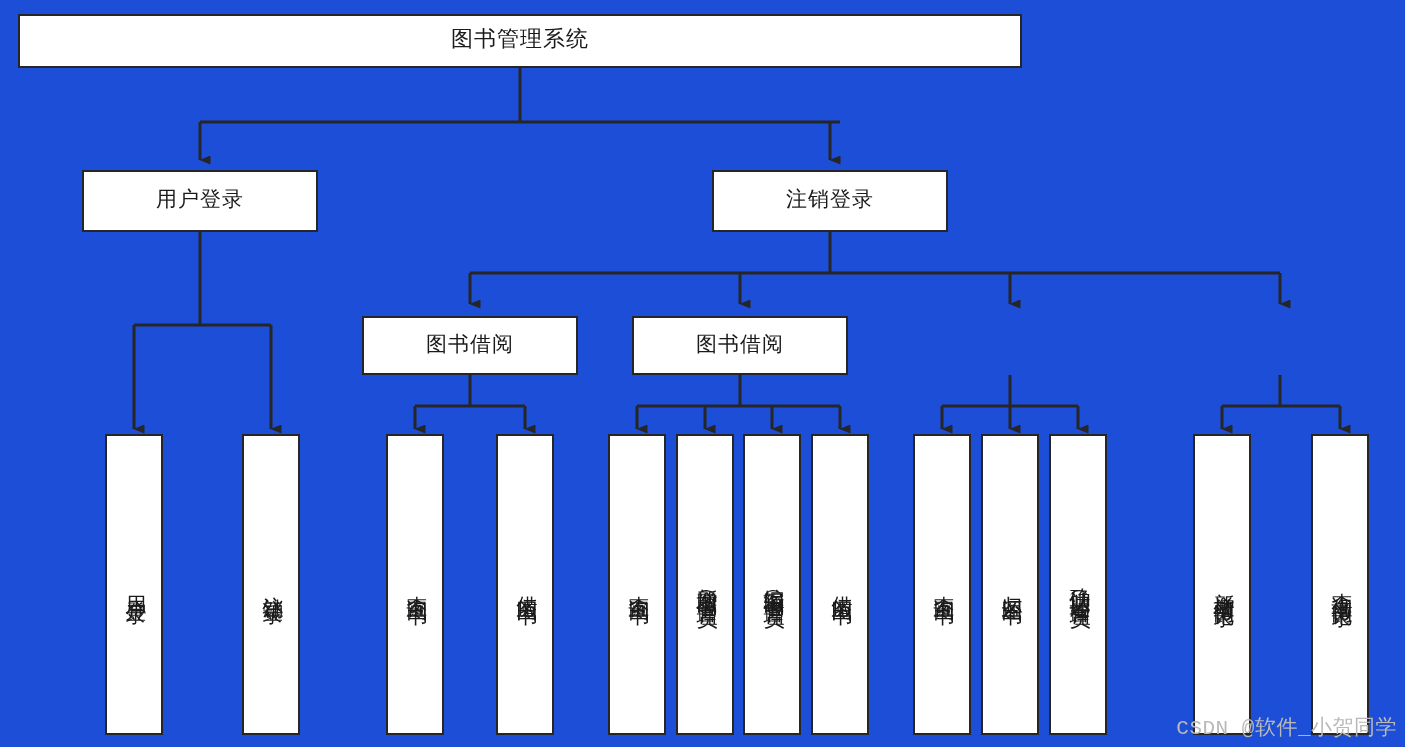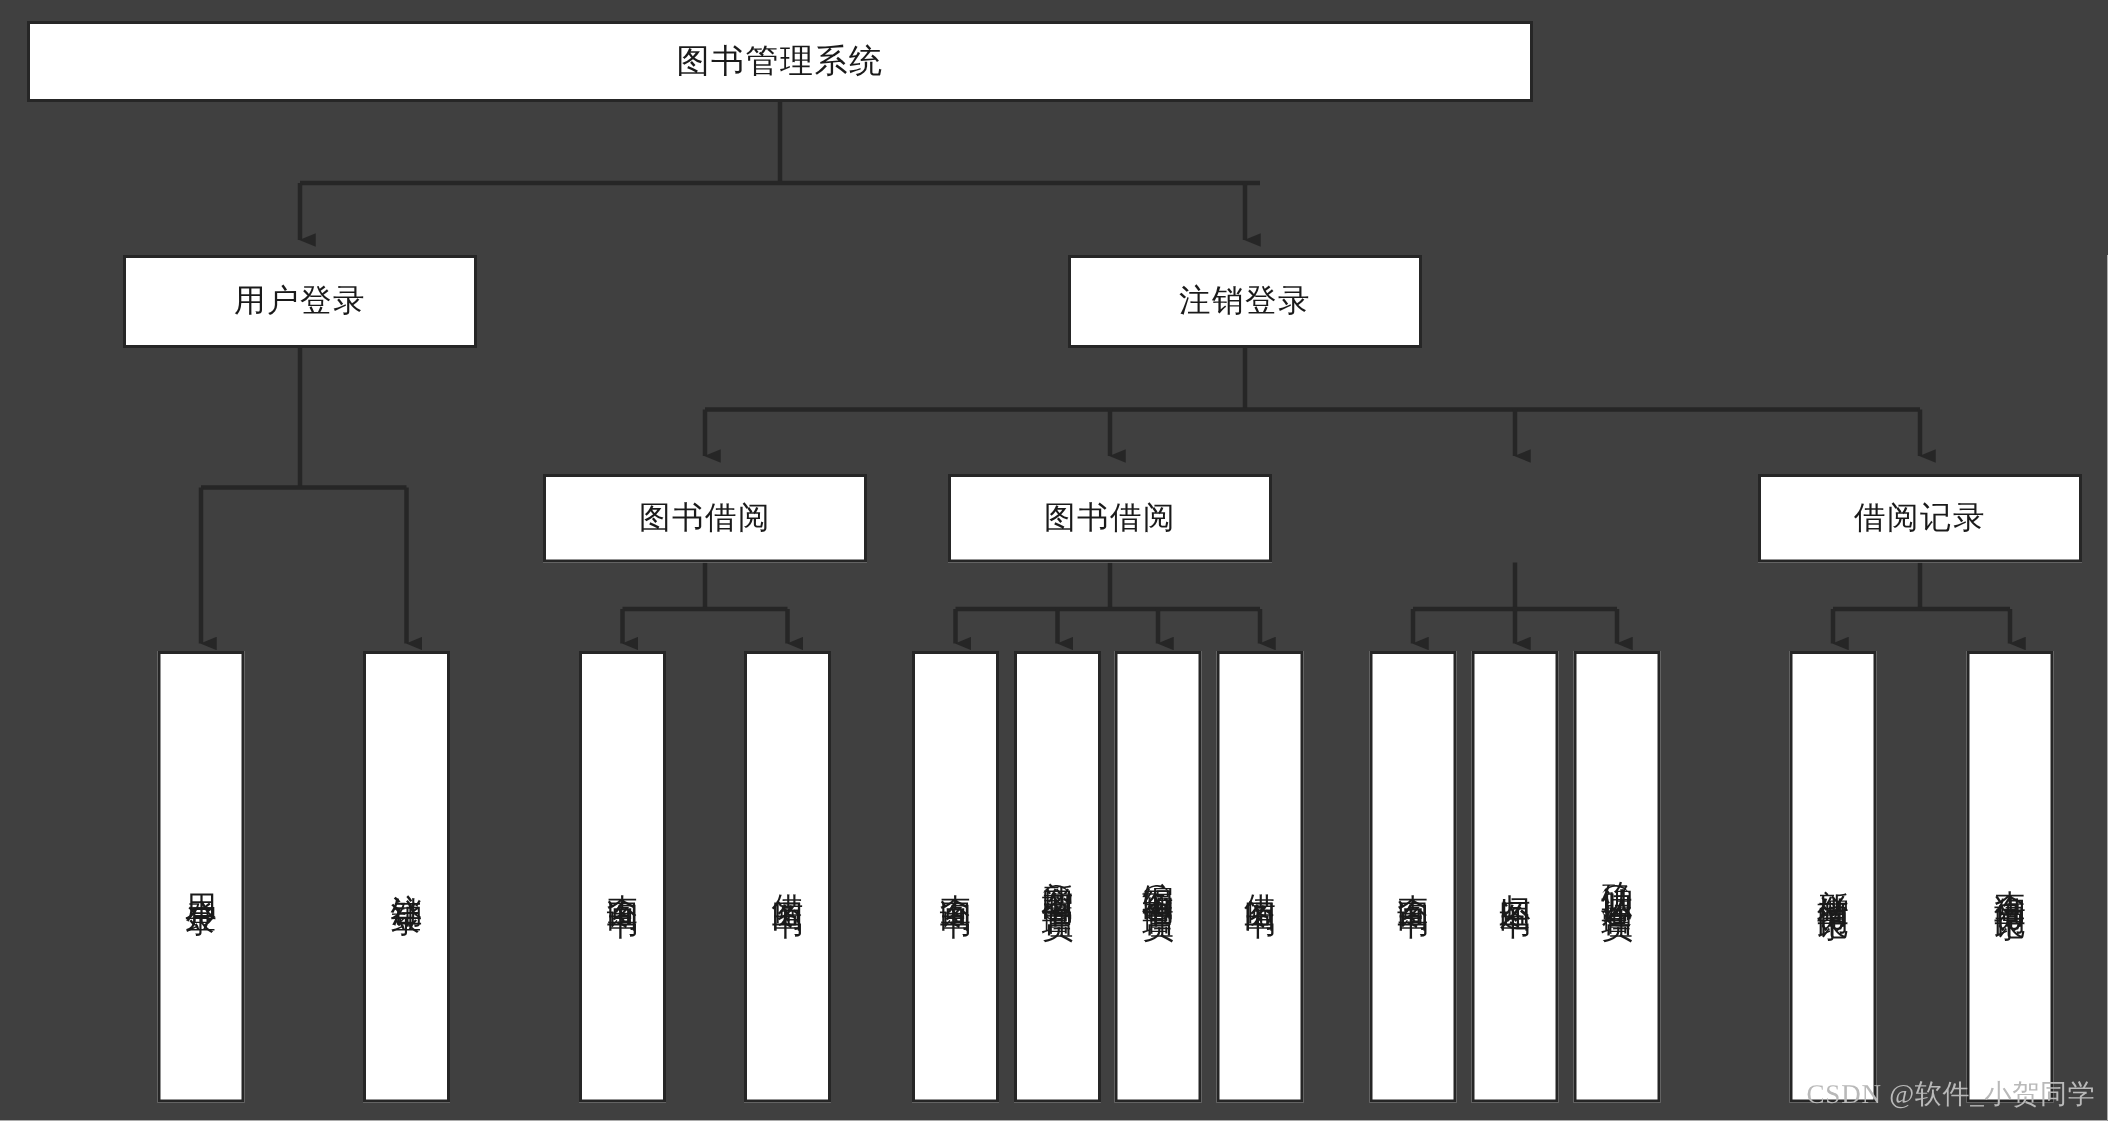--- a/index.html
+++ b/index.html
@@ -5,22 +5,22 @@
 <style>
   html, body {
     margin: 0;
     padding: 0;
     background: #ffffff;
   }
   #canvas {
     position: relative;
     width: 1405px;
     height: 747px;
-    background: #404040;
-    font-family: Liberation Serif, serif;
+    background: #1d4ed8;
+    font-family: Liberation Mono, monospace;
     overflow: hidden;
   }
   #edges {
     position: absolute;
     left: 0;
     top: 0;
     width: 1405px;
     height: 747px;
     pointer-events: none;
   }
@@ -54,21 +54,21 @@
   }
   .node.v .vtext {
     writing-mode: vertical-rl;
     text-orientation: upright;
     display: block;
   }
   .watermark {
     position: absolute;
     right: 8px;
     bottom: 6px;
-    font-size: 18px;
+    font-size: 21px;
     color: #b9b9b9;
     letter-spacing: 0.5px;
     z-index: 3;
     user-select: none;
   }
 </style>
 </head>
 <body>
 
 <div id="canvas">
@@ -137,23 +137,20 @@
 
   <div class="node h" style="left:362px; top:316px; width:216px; height:59px;">
     <span>图书借阅</span>
   </div>
 
   <div class="node h" style="left:632px; top:316px; width:216px; height:59px;text-align:center;">
     <span>图书借阅</span>
   </div>
 
 
-  <div class="node h" style="left:1172px; top:316px; width:216px; height:59px;">
-    <span>借阅记录</span>
-  </div>
 
   <div class="node v" style="left:105px; top:434px; width:58px; height:301px;">
     <span class="vtext">用户登录</span>
   </div>
 
   <div class="node v" style="left:242px; top:434px; width:58px; height:301px;">
     <span class="vtext">注销登录</span>
   </div>
 
   <div class="node v" style="left:386px; top:434px; width:58px; height:301px;">

